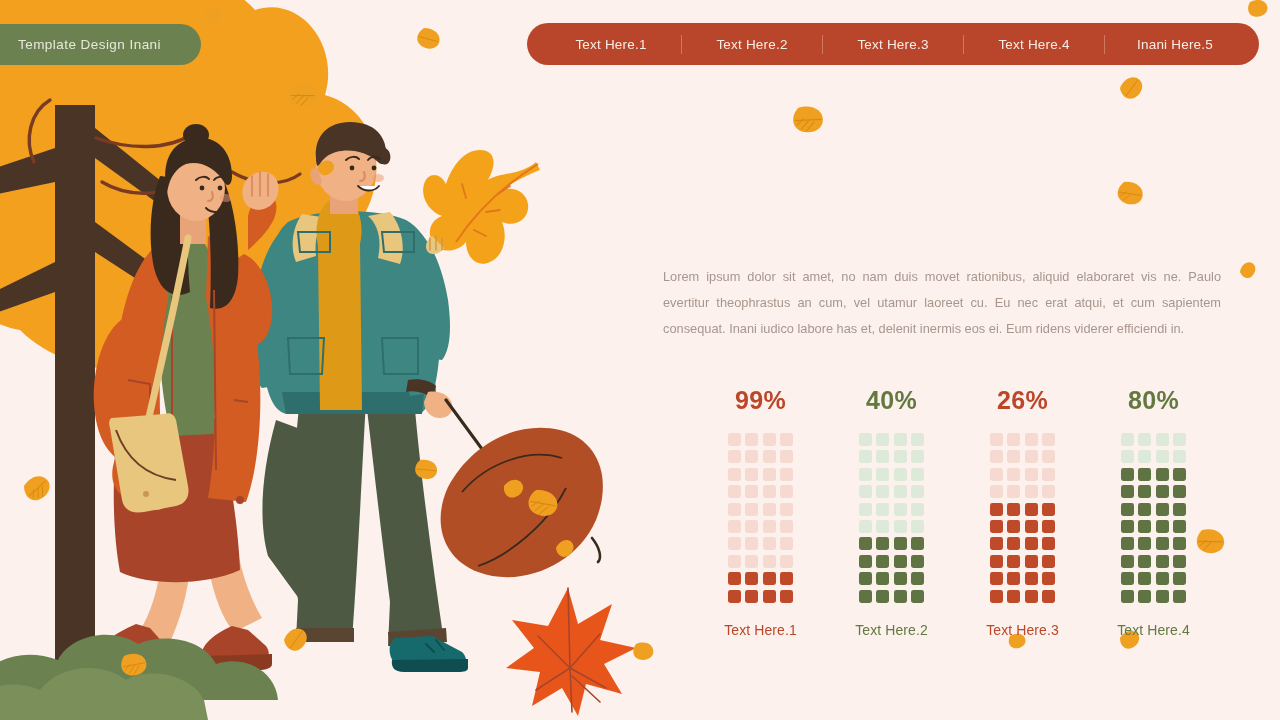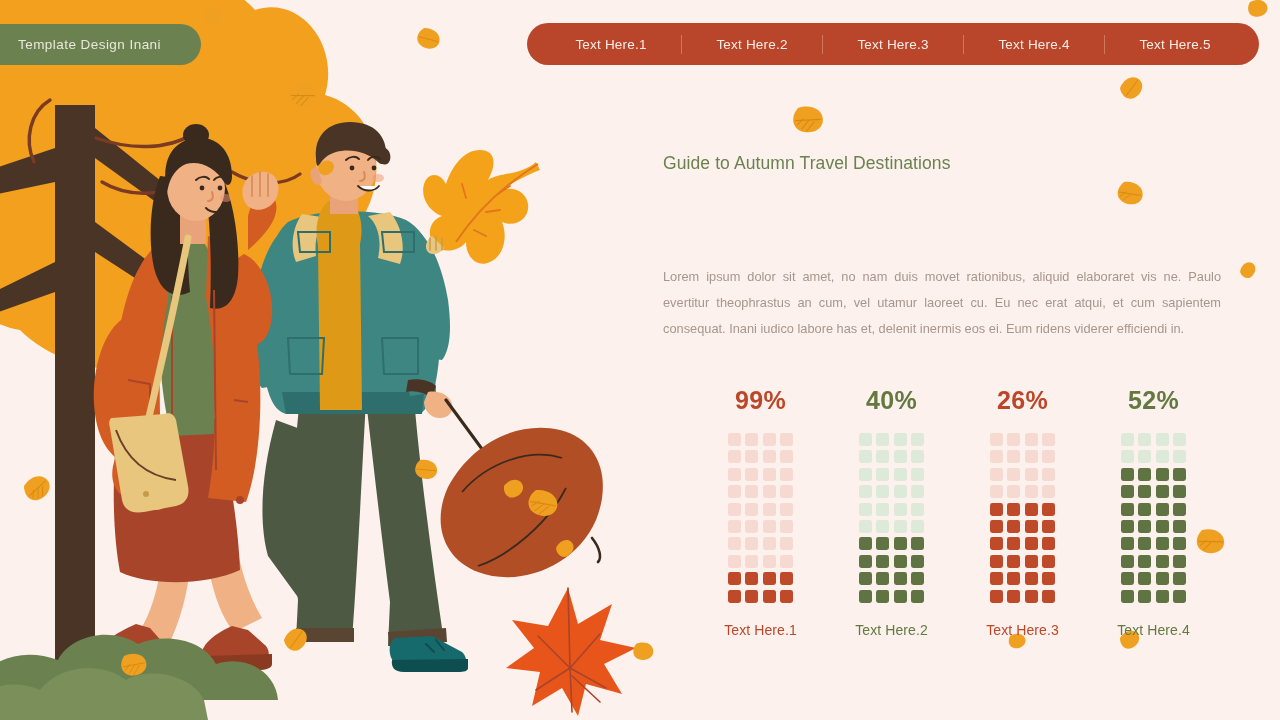--- a/index.html
+++ b/index.html
@@ -395,26 +395,25 @@
 
   <nav class="navpill">
     <div class="navitem">Text Here.1</div>
     <div class="navsep"></div>
     <div class="navitem">Text Here.2</div>
     <div class="navsep"></div>
     <div class="navitem">Text Here.3</div>
     <div class="navsep"></div>
     <div class="navitem">Text Here.4</div>
     <div class="navsep"></div>
-    <div class="navitem">Text Here.5</div>
+    <div class="navitem">Inani Here.5</div>
   </nav>
 
   <div id="content">
 
-    <div class="eyebrow">Guide to Autumn Travel Destinations</div>
 
 
     <p class="body-copy">Lorem ipsum dolor sit amet, no nam duis movet rationibus, aliquid elaboraret vis ne. Paulo evertitur theophrastus an cum, vel utamur laoreet cu. Eu nec erat atqui, et cum sapientem consequat. Inani iudico labore has et, delenit inermis eos ei. Eum ridens viderer efficiendi in.</p>
 
     <div id="stats">
         <div class="stat red">
           <div class="pct">99%</div>
           <div class="grid">
             <div class="cell" style="background: rgb(246, 217, 208);"></div>
             <div class="cell" style="background: rgb(246, 217, 208);"></div>
@@ -545,21 +544,21 @@
             <div class="cell" style="background: rgb(191, 74, 42);"></div>
             <div class="cell" style="background: rgb(191, 74, 42);"></div>
             <div class="cell" style="background: rgb(191, 74, 42);"></div>
             <div class="cell" style="background: rgb(191, 74, 42);"></div>
             <div class="cell" style="background: rgb(191, 74, 42);"></div>
             <div class="cell" style="background: rgb(191, 74, 42);"></div>
           </div>
           <div class="lbl">Text Here.3</div>
         </div>
         <div class="stat green">
-          <div class="pct">52%</div>
+          <div class="pct">80%</div>
           <div class="grid">
             <div class="cell" style="background: rgb(221, 234, 218);"></div>
             <div class="cell" style="background: rgb(221, 234, 218);"></div>
             <div class="cell" style="background: rgb(221, 234, 218);"></div>
             <div class="cell" style="background: rgb(221, 234, 218);"></div>
             <div class="cell" style="background: rgb(221, 234, 218);"></div>
             <div class="cell" style="background: rgb(221, 234, 218);"></div>
             <div class="cell" style="background: rgb(221, 234, 218);"></div>
             <div class="cell" style="background: rgb(221, 234, 218);"></div>
             <div class="cell" style="background: rgb(95, 115, 67);"></div>

